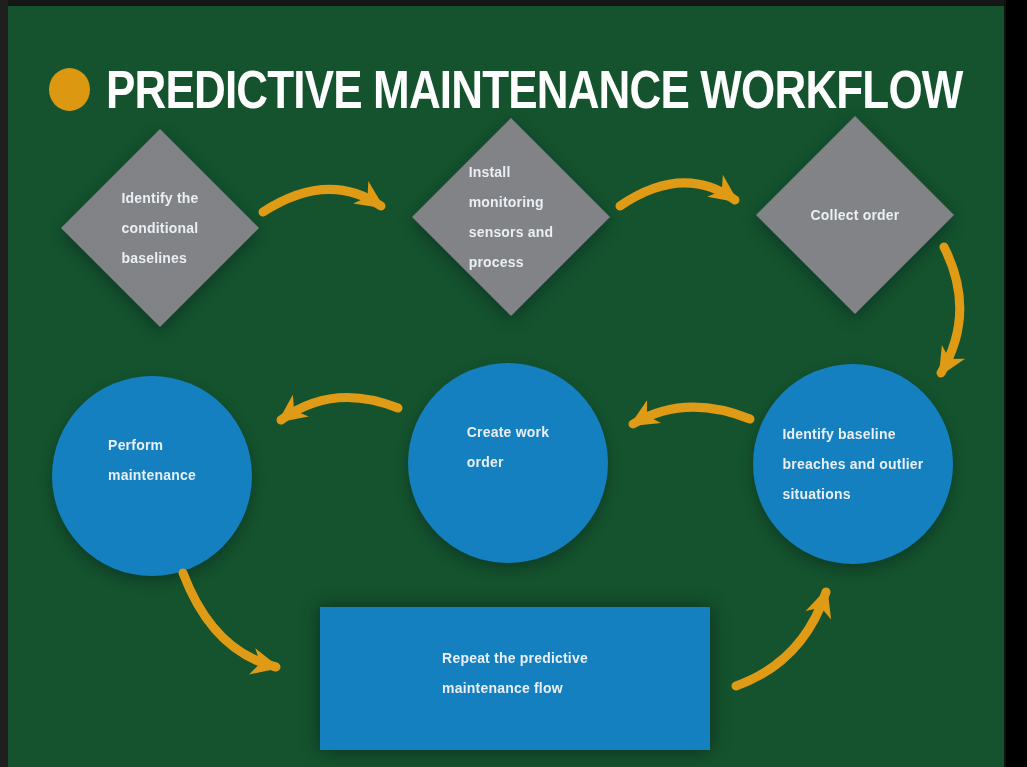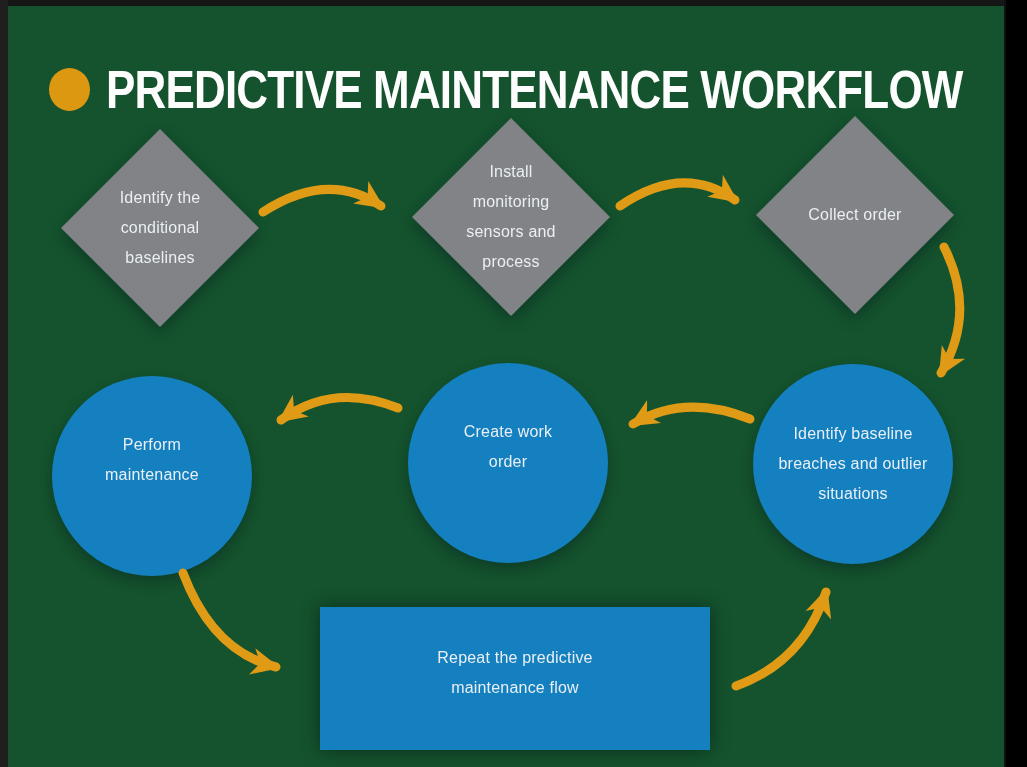--- a/index.html
+++ b/index.html
@@ -19,22 +19,22 @@
   #title-bullet{width:41px;height:43px;border-radius:50%;background:#dd9811;flex:0 0 auto;}
   #title-text{
     display:inline-block;margin-left:16px;color:#fdfdfd;
     font-size:53px;font-weight:900;letter-spacing:-1px;white-space:nowrap;
     transform:scaleX(0.83);transform-origin:left center;
   }
 
   
   .node{position:absolute;display:flex;align-items:center;justify-content:center;z-index:2;}
   .node .label{
-    color:#e9eff4;text-align:center;white-space:pre-line;
-    font-size:16px;line-height:30px;font-weight:400;letter-spacing:.2px;
+    color:#e9eff4;text-align:left;white-space:pre-line;
+    font-size:14px;line-height:30px;font-weight:700;letter-spacing:.2px;
   }
   .diamond{
     width:198px;height:198px;background:#828386;
     clip-path:polygon(50% 0,100% 50%,50% 100%,0 50%);
   }
   .dwrap{position:absolute;filter:drop-shadow(0 5px 8px rgba(0,10,25,.35));z-index:2;}
   .circle{
     width:200px;height:200px;border-radius:50%;background:#1480c0;
     box-shadow:0 6px 14px rgba(0,10,25,.30);
   }

